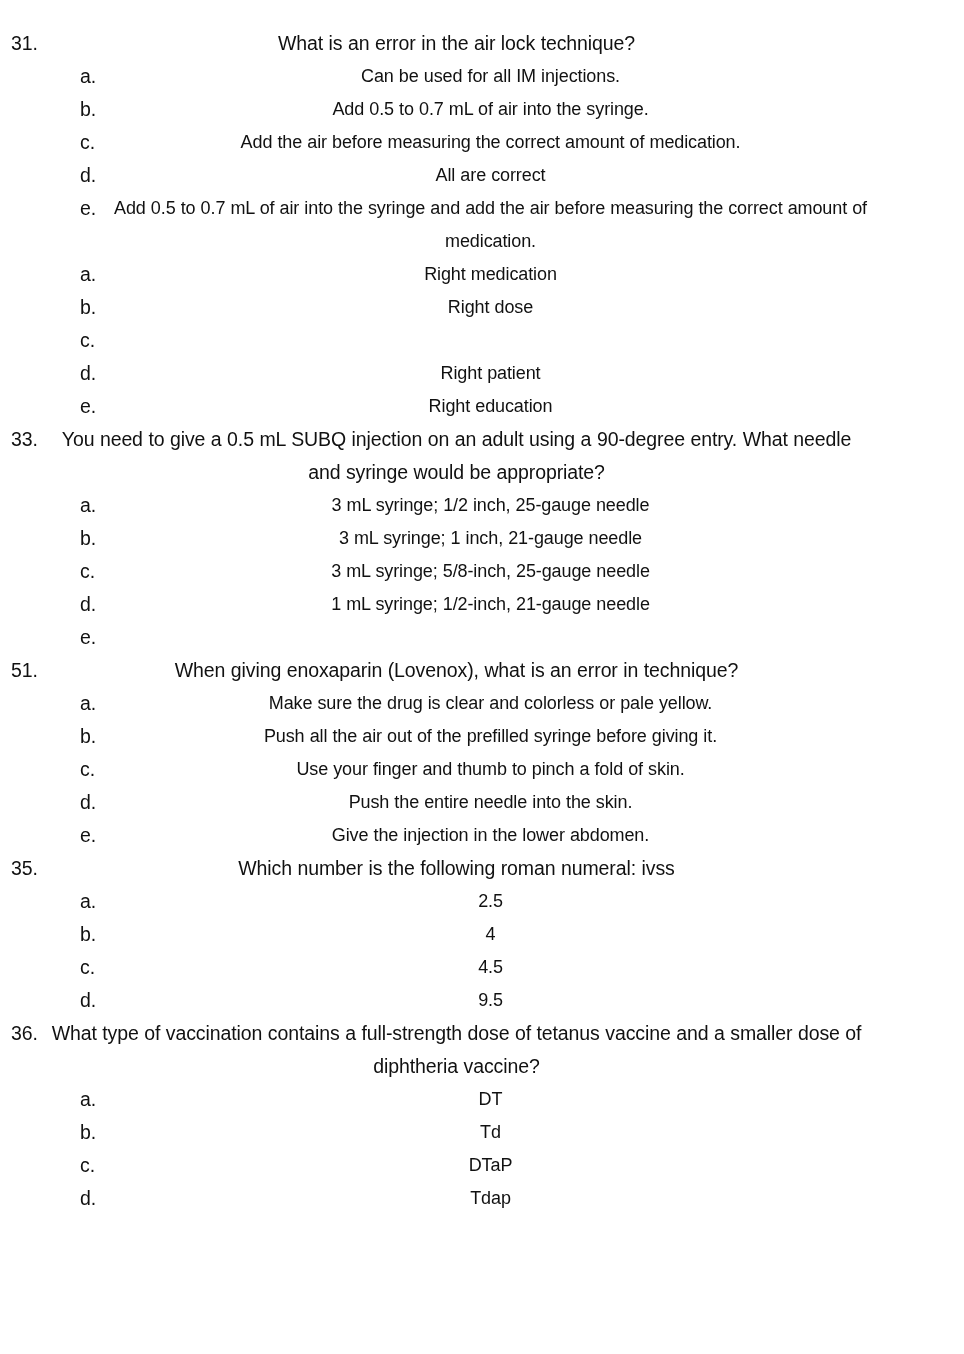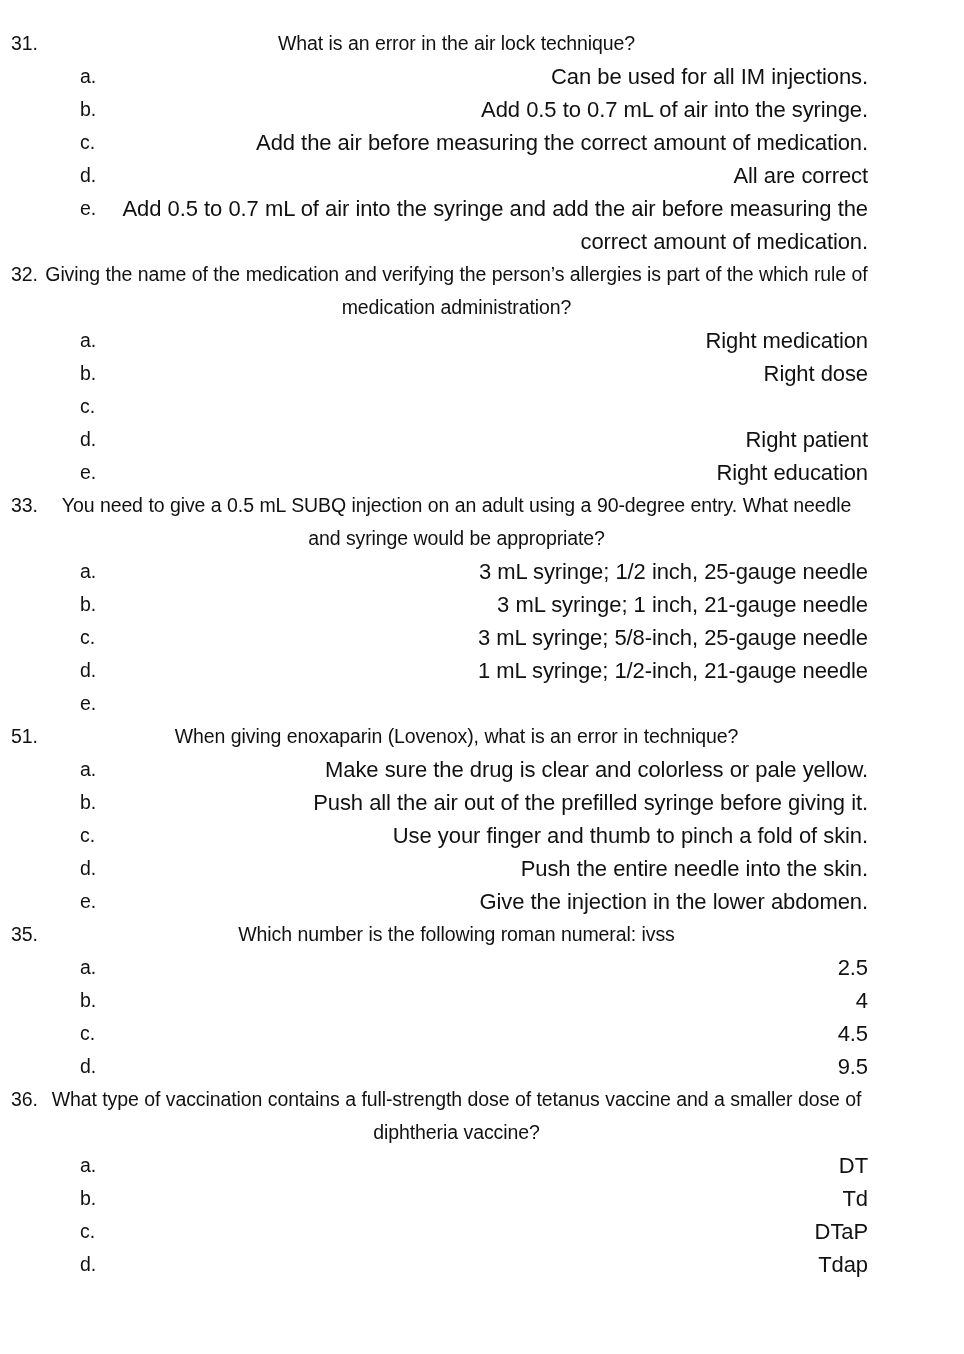--- a/index.html
+++ b/index.html
@@ -71,24 +71,24 @@
     flex: 0 0 auto;
     width: 33px;
     text-align: left;
     font-size: 19.5px;
     line-height: 33px;
     letter-spacing: -0.1px;
     white-space: nowrap;
   }
   .o-text {
     flex: 1 1 auto;
-    font-size: 22px;
-    line-height: 33px;
-    letter-spacing: -0.1px;
-    text-align: right;
+    font-size: 18px;
+    line-height: 33px;
+    letter-spacing: -0.1px;
+    text-align: center;
     word-spacing: 0.2px;
   }
 </style>
 </head>
 <body>
 
 <div class="page">
   <ol class="quiz-list" id="quiz-list">
       <li class="question-block">
         <div class="question">
@@ -112,24 +112,20 @@
             <span class="o-letter">d.</span>
             <span class="o-text">All are correct</span>
           </li>
           <li class="option">
             <span class="o-letter">e.</span>
             <span class="o-text">Add 0.5 to 0.7 mL of air into the syringe and add the air before measuring the correct amount of medication.</span>
           </li>
         </ol>
       </li>
       <li class="question-block">
-        <div class="question">
-          <span class="q-number">32.</span>
-          <span class="q-text">Giving the name of the medication and verifying the person’s allergies is part of the which rule of medication administration?</span>
-        </div>
         <ol class="option-list">
           <li class="option">
             <span class="o-letter">a.</span>
             <span class="o-text">Right medication</span>
           </li>
           <li class="option">
             <span class="o-letter">b.</span>
             <span class="o-text">Right dose</span>
           </li>
           <li class="option">

